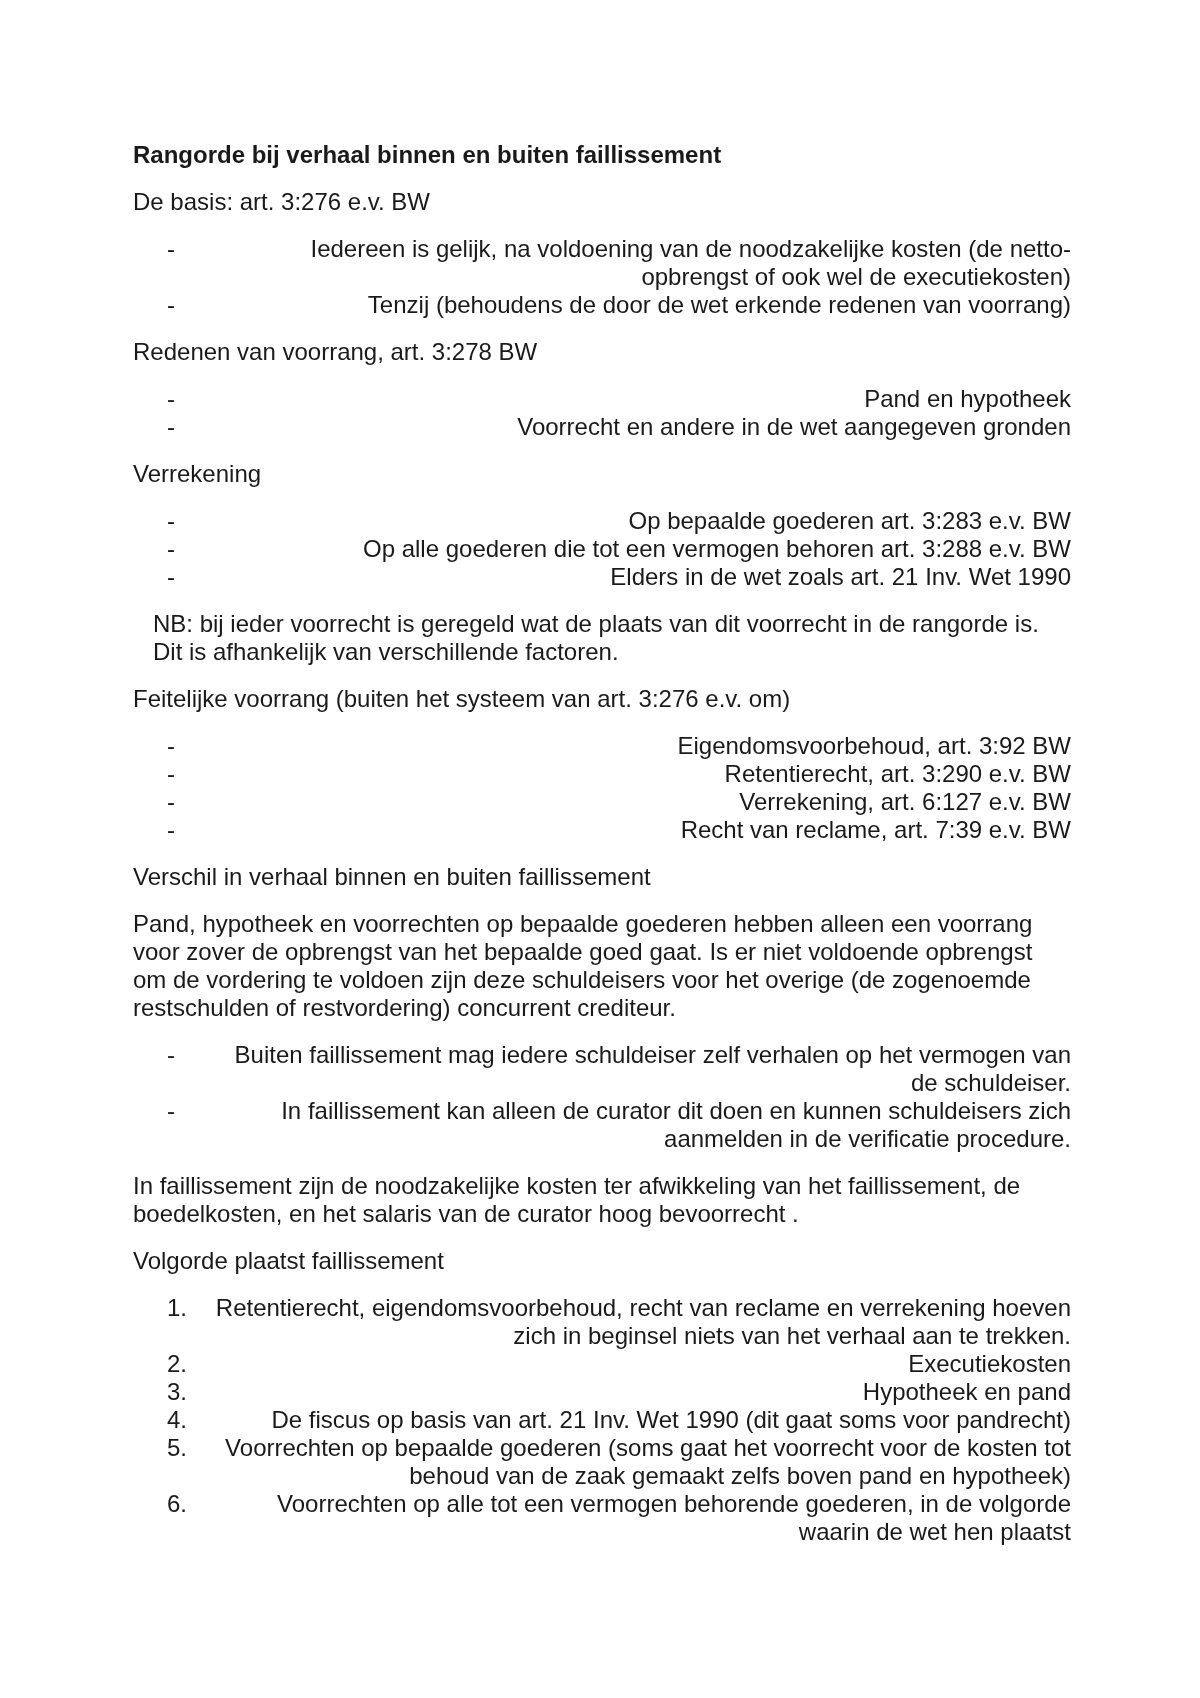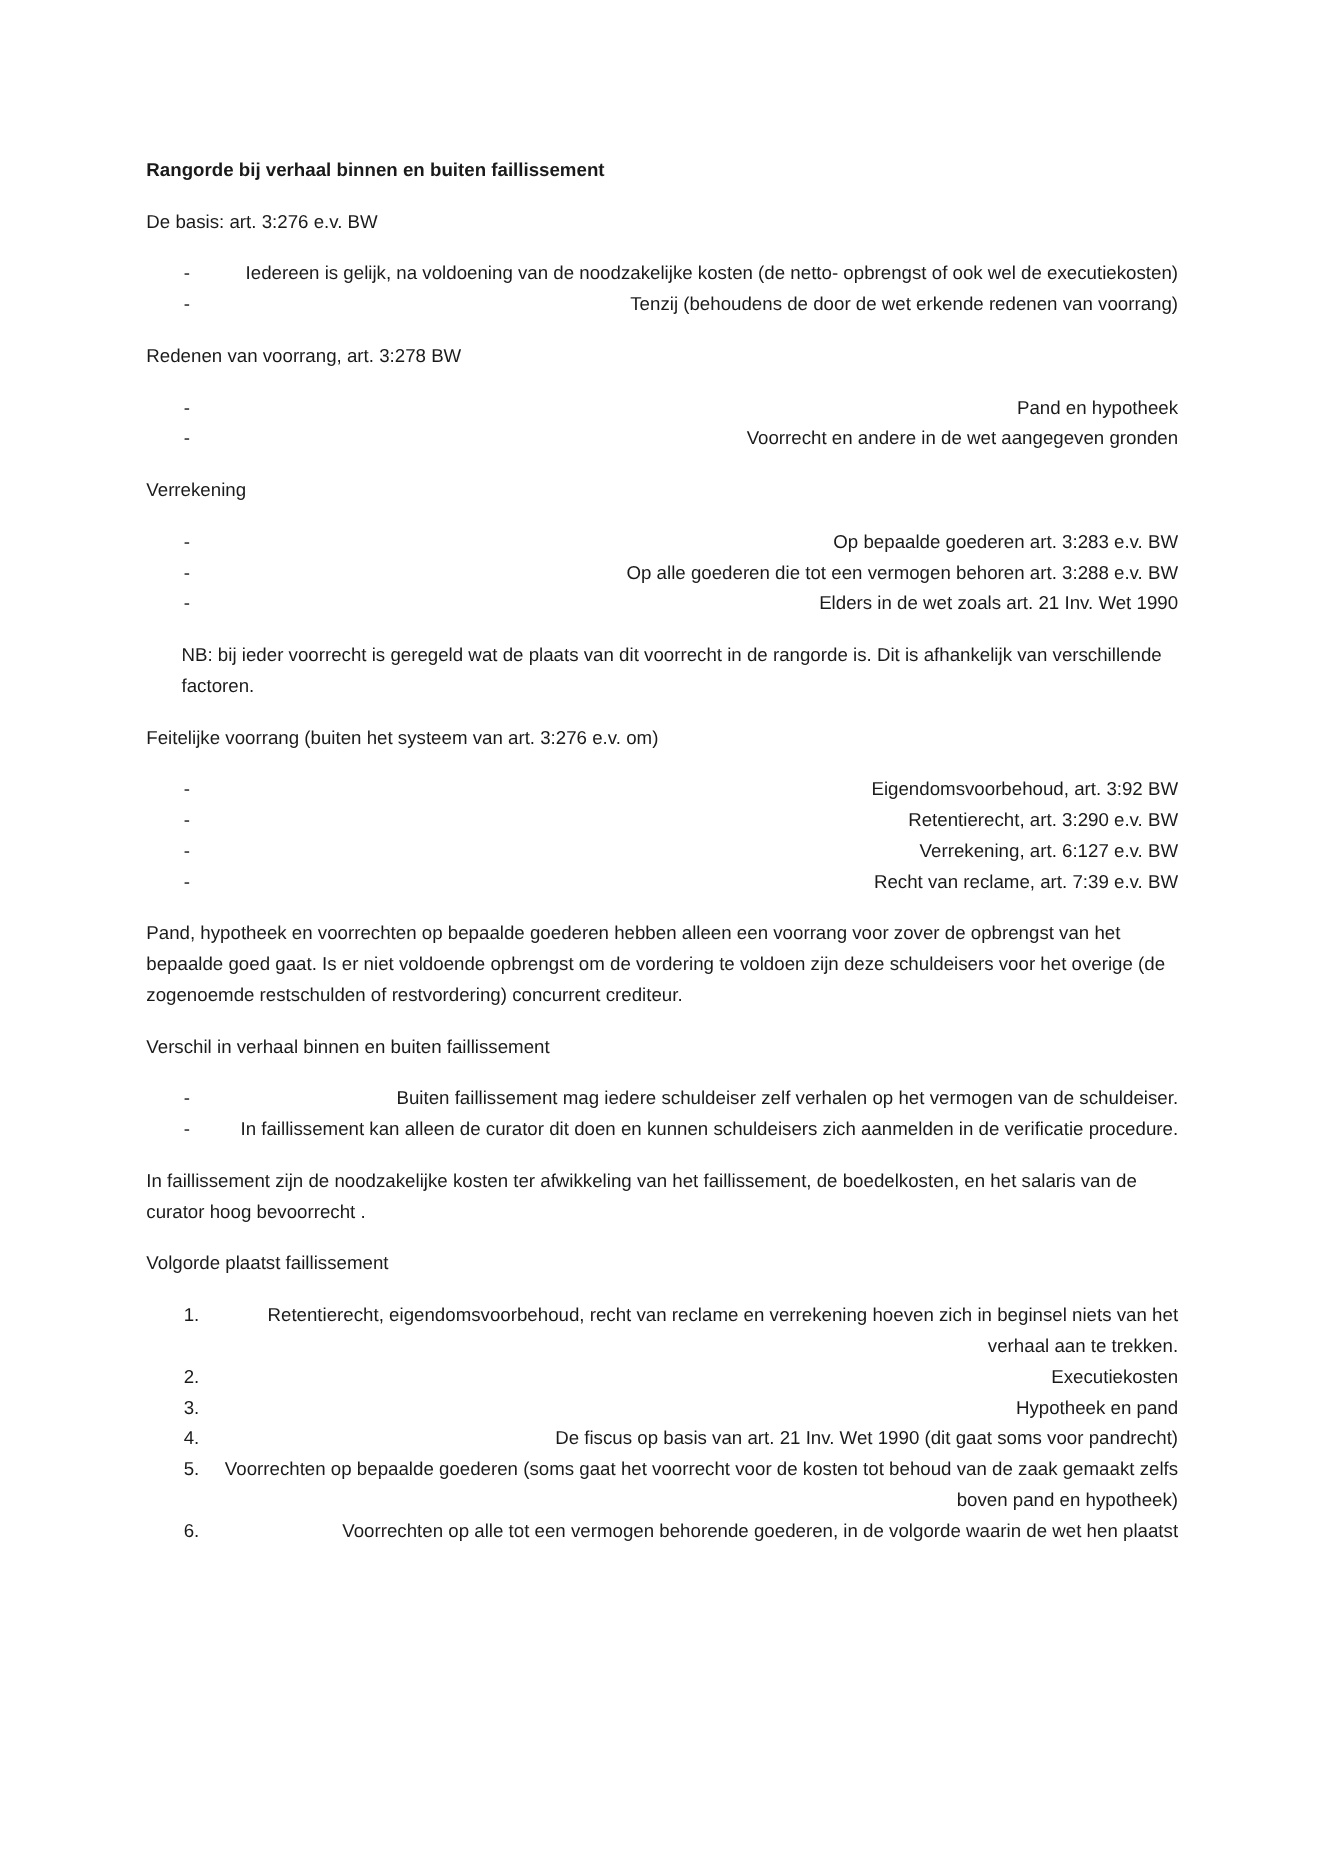--- a/index.html
+++ b/index.html
@@ -9,41 +9,41 @@
     height: 1698px;
     background: #ffffff;
     overflow: hidden;
   }
   .content {
     position: absolute;
     left: 133px;
     top: 141px;
     width: 938px;
     font-family: "Liberation Sans", sans-serif;
-    font-size: 17px;
+    font-size: 24px;
     line-height: 28px;
     color: #1a1a1a;
     -webkit-font-smoothing: antialiased;
   }
   .block { margin: 0 0 19px 0; }
   .doc-title { font-weight: bold; }
   .list { margin: 0 0 19px 0; }
   .li { display: flex; align-items: flex-start; }
   .li .marker {
     flex: 0 0 69px;
     box-sizing: border-box;
     padding-left: 34px;
   }
   .li .num {
     flex: 0 0 69px;
     box-sizing: border-box;
     padding-left: 34px;
   }
   .li .txt { flex: 1 1 auto; min-width: 0; text-align: right; }
-  .note { margin: 0 0 19px 32px; }
+  .note { margin: 0 0 19px 20px; }
 </style>
 </head>
 <body>
 
 <div class="page">
   <div class="content">
 
     <p class="block doc-title">Rangorde bij verhaal binnen en buiten faillissement</p>
 
     <p class="block">De basis: art. 3:276 e.v. BW</p>
@@ -100,23 +100,23 @@
       <div class="li">
         <span class="marker">-</span>
         <span class="txt">Verrekening, art. 6:127 e.v. BW</span>
       </div>
       <div class="li">
         <span class="marker">-</span>
         <span class="txt">Recht van reclame, art. 7:39 e.v. BW</span>
       </div>
     </div>
 
+    <p class="block">Verschil in verhaal binnen en buiten faillissement</p>
+
     <p class="block">Pand, hypotheek en voorrechten op bepaalde goederen hebben alleen een voorrang voor zover de opbrengst van het bepaalde goed gaat. Is er niet voldoende opbrengst om de vordering te voldoen zijn deze schuldeisers voor het overige (de zogenoemde restschulden of restvordering) concurrent crediteur.</p>
-
-    <p class="block">Verschil in verhaal binnen en buiten faillissement</p>
     <div class="list">
       <div class="li">
         <span class="marker">-</span>
         <span class="txt">Buiten faillissement mag iedere schuldeiser zelf verhalen op het vermogen van de schuldeiser.</span>
       </div>
       <div class="li">
         <span class="marker">-</span>
         <span class="txt">In faillissement kan alleen de curator dit doen en kunnen schuldeisers zich aanmelden in de verificatie procedure.</span>
       </div>
     </div>

